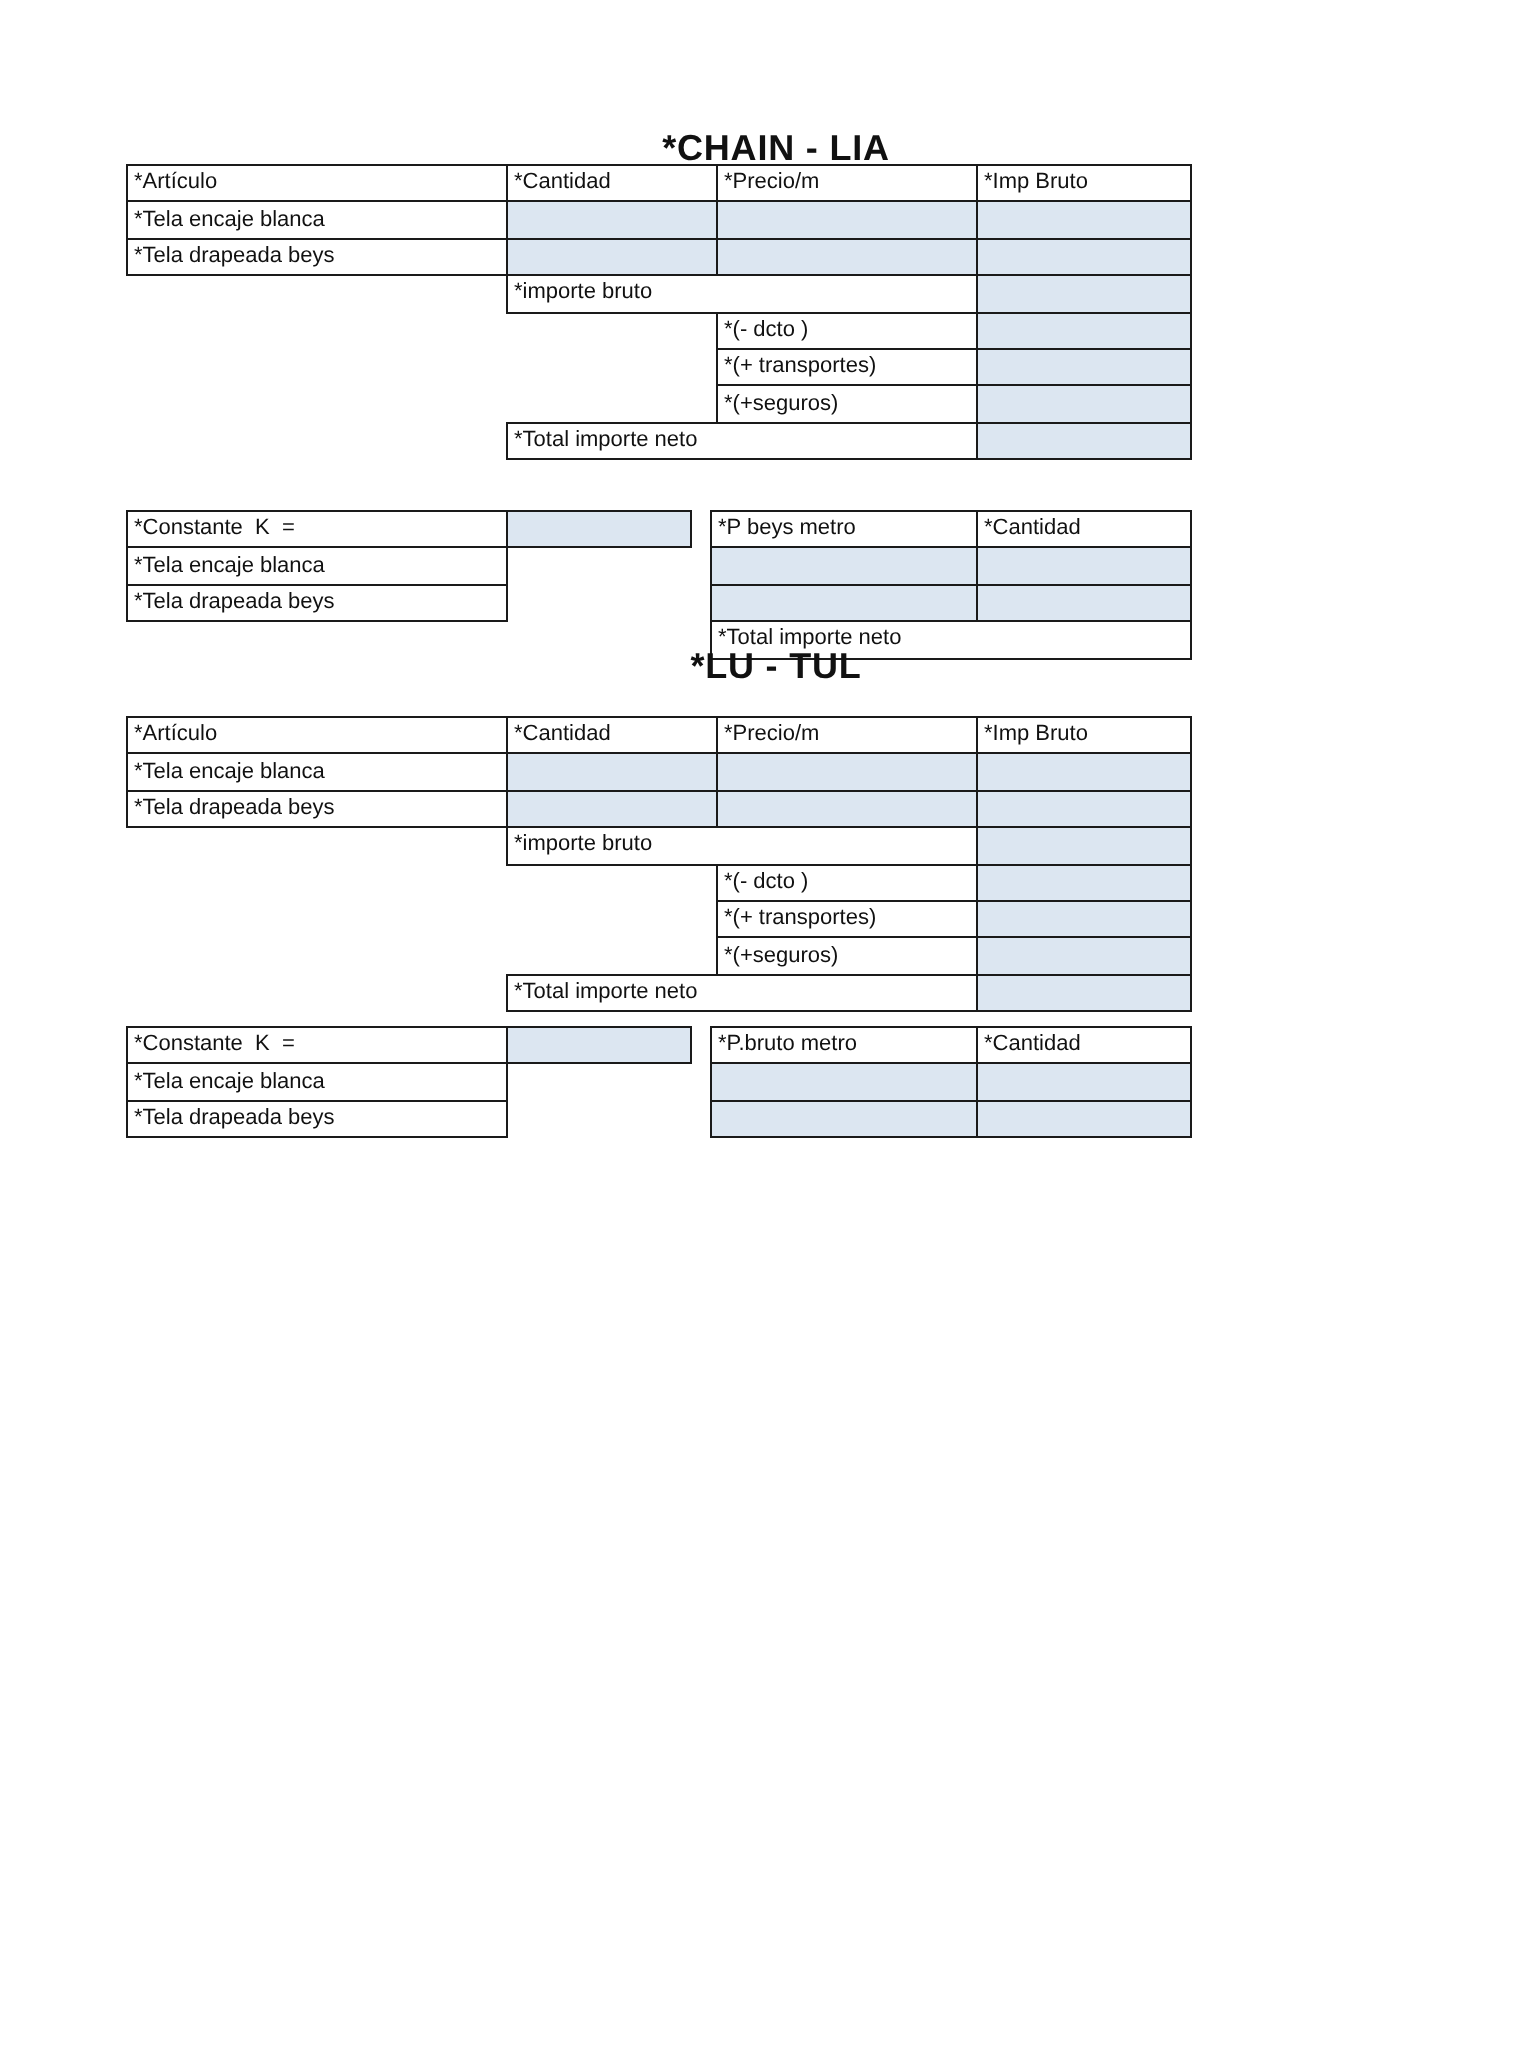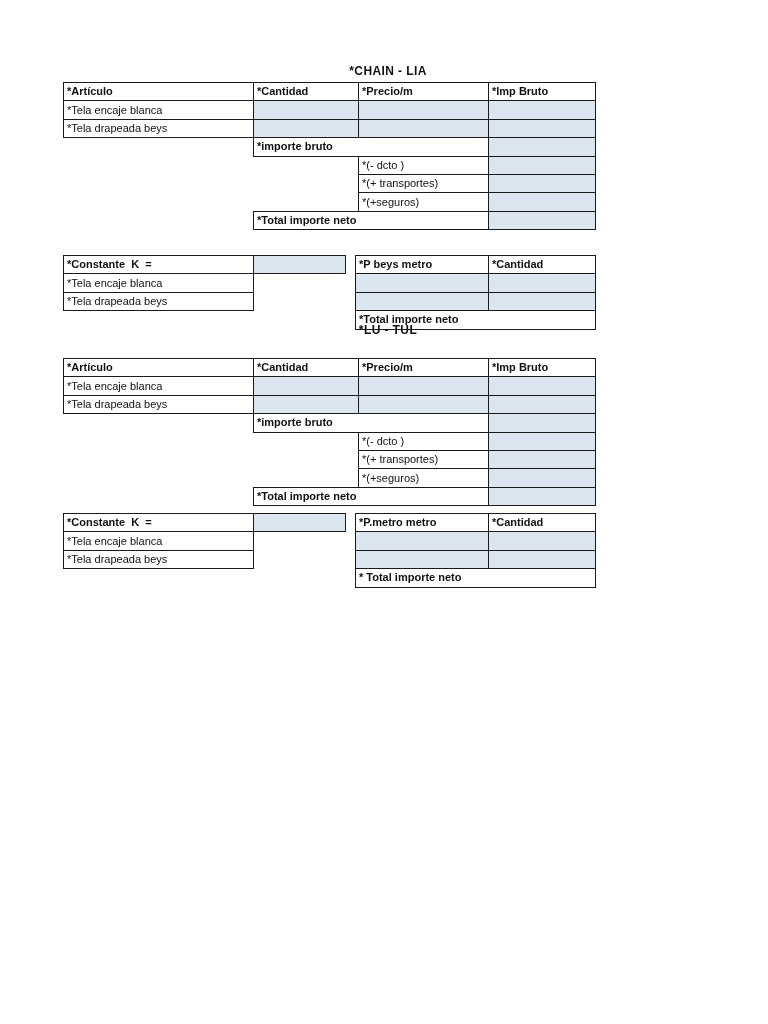--- a/index.html
+++ b/index.html
@@ -8,21 +8,21 @@
     background:#ffffff;
     font-family:"Liberation Sans",sans-serif;
     color:#111111;
     position:relative;
     overflow:hidden;
   }
   .page{position:absolute;inset:0;background:#ffffff;}
   .sec-title{
     position:absolute;
     transform:translateX(-50%);
-    font-size:12px;
+    font-size:18px;
     font-weight:700;
     letter-spacing:.4px;
     white-space:pre;
     color:#111111;
   }
   table.blk{
     position:absolute;
     border-collapse:collapse;
     table-layout:fixed;
   }
@@ -30,21 +30,21 @@
     border:1.5px solid #1a1a1a;
     height:17.4px;
     padding:0 3px;
     font-size:11px;
     line-height:1;
     vertical-align:middle;
     white-space:pre;
     overflow:hidden;
     color:#111111;
   }
-  td.b{font-weight:700;}
+  td.b{font-weight:400;}
   td.c{text-align:left;padding:0;}
   td.fill{background:#dce6f1;}
   td.ghost{border:none !important;background:transparent;}
 </style>
 </head>
 <body>
 
 <div class="page">
 
   <div class="sec-title" style="left:388px;top:64px;">*CHAIN - LIA</div>
@@ -210,39 +210,33 @@
         <col style="width:92px">
         <col style="width:10px">
         <col style="width:133px">
         <col style="width:107px">
       </colgroup>
     <tbody>
         <tr>
       <td class="b c">*Constante  K  =</td>
       <td class="fill"></td>
       <td class="ghost"></td>
-      <td class="b c">*P.metro metro</td>
+      <td class="b c">*P.bruto metro</td>
       <td class="b c">*Cantidad</td>
     </tr>
     <tr>
       <td>*Tela encaje blanca</td>
       <td class="ghost"></td>
       <td class="ghost"></td>
       <td class="fill"></td>
       <td class="fill"></td>
     </tr>
     <tr>
       <td>*Tela drapeada beys</td>
       <td class="ghost"></td>
       <td class="ghost"></td>
       <td class="fill"></td>
       <td class="fill"></td>
     </tr>
-    <tr>
-      <td class="ghost"></td>
-      <td class="ghost"></td>
-      <td class="ghost"></td>
-      <td class="b c" colspan="2">* Total importe neto</td>
-    </tr>
   </tbody>
     </table>
 
 </div>
 
 </body></html>

